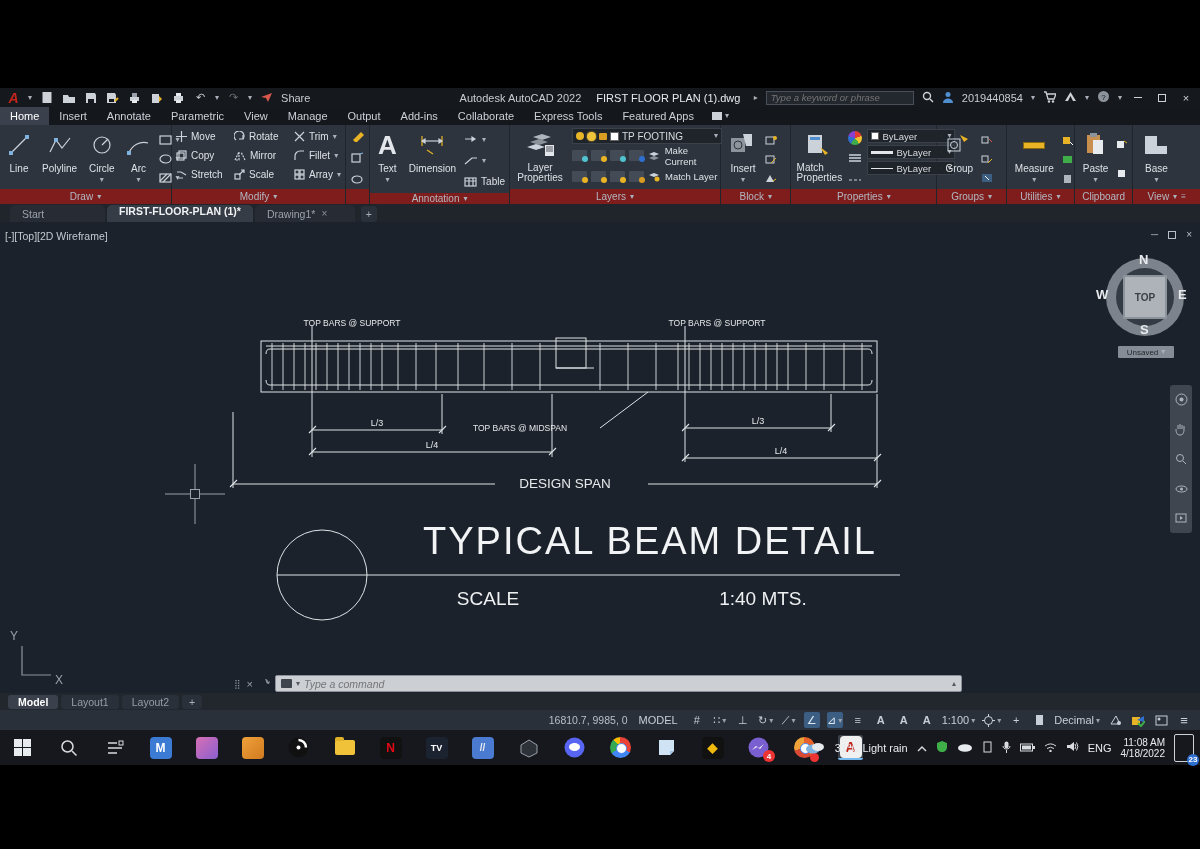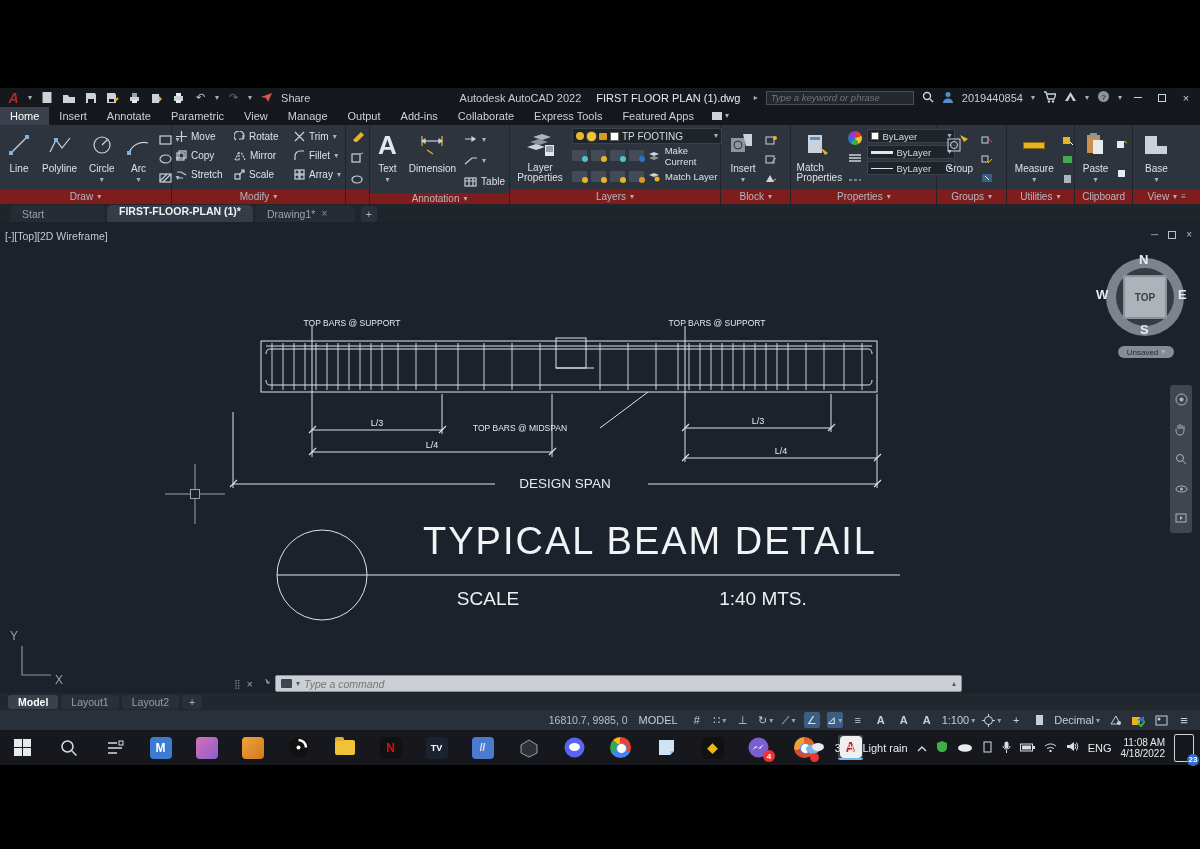--- a/index.html
+++ b/index.html
@@ -85,21 +85,21 @@
   .vc-hole { position:absolute; left:10px; top:14px; width:58px; height:58px; border-radius:50%;
              background:#343b45; }
   .vc-face { position:absolute; left:17px; top:21px; width:44px; height:44px; background:#aeb3ba;
              border:2px solid #8d939b; display:flex; align-items:center; justify-content:center;
              color:#3a3f46; font-size:10px; font-weight:bold; }
   .vc-n { position:absolute; left:33px; top:-2px; color:#e8ebee; font-weight:bold; }
   .vc-s { position:absolute; left:34px; top:68px; color:#e8ebee; font-weight:bold; }
   .vc-w { position:absolute; left:-10px; top:33px; color:#e8ebee; font-weight:bold; }
   .vc-e { position:absolute; left:72px; top:33px; color:#e8ebee; font-weight:bold; }
   .vc-ucs { position:absolute; left:12px; top:92px; width:56px; height:12px; background:#868c95;
-            border-radius:6px; color:#23272d; font-size:8px; display:flex; align-items:center;
+            border-radius:1px; color:#23272d; font-size:8px; display:flex; align-items:center;
             justify-content:center; gap:3px; }
 
   
   #navbar { position:absolute; left:1170px; top:163px; width:22px; height:148px;
             background:rgba(150,157,166,0.30); border-radius:3px; display:flex;
             flex-direction:column; align-items:center; justify-content:space-around;
             color:#aeb4bc; font-size:11px; }
   .nav-ico { width:14px; height:14px; display:flex; align-items:center; justify-content:center; }
 
   

